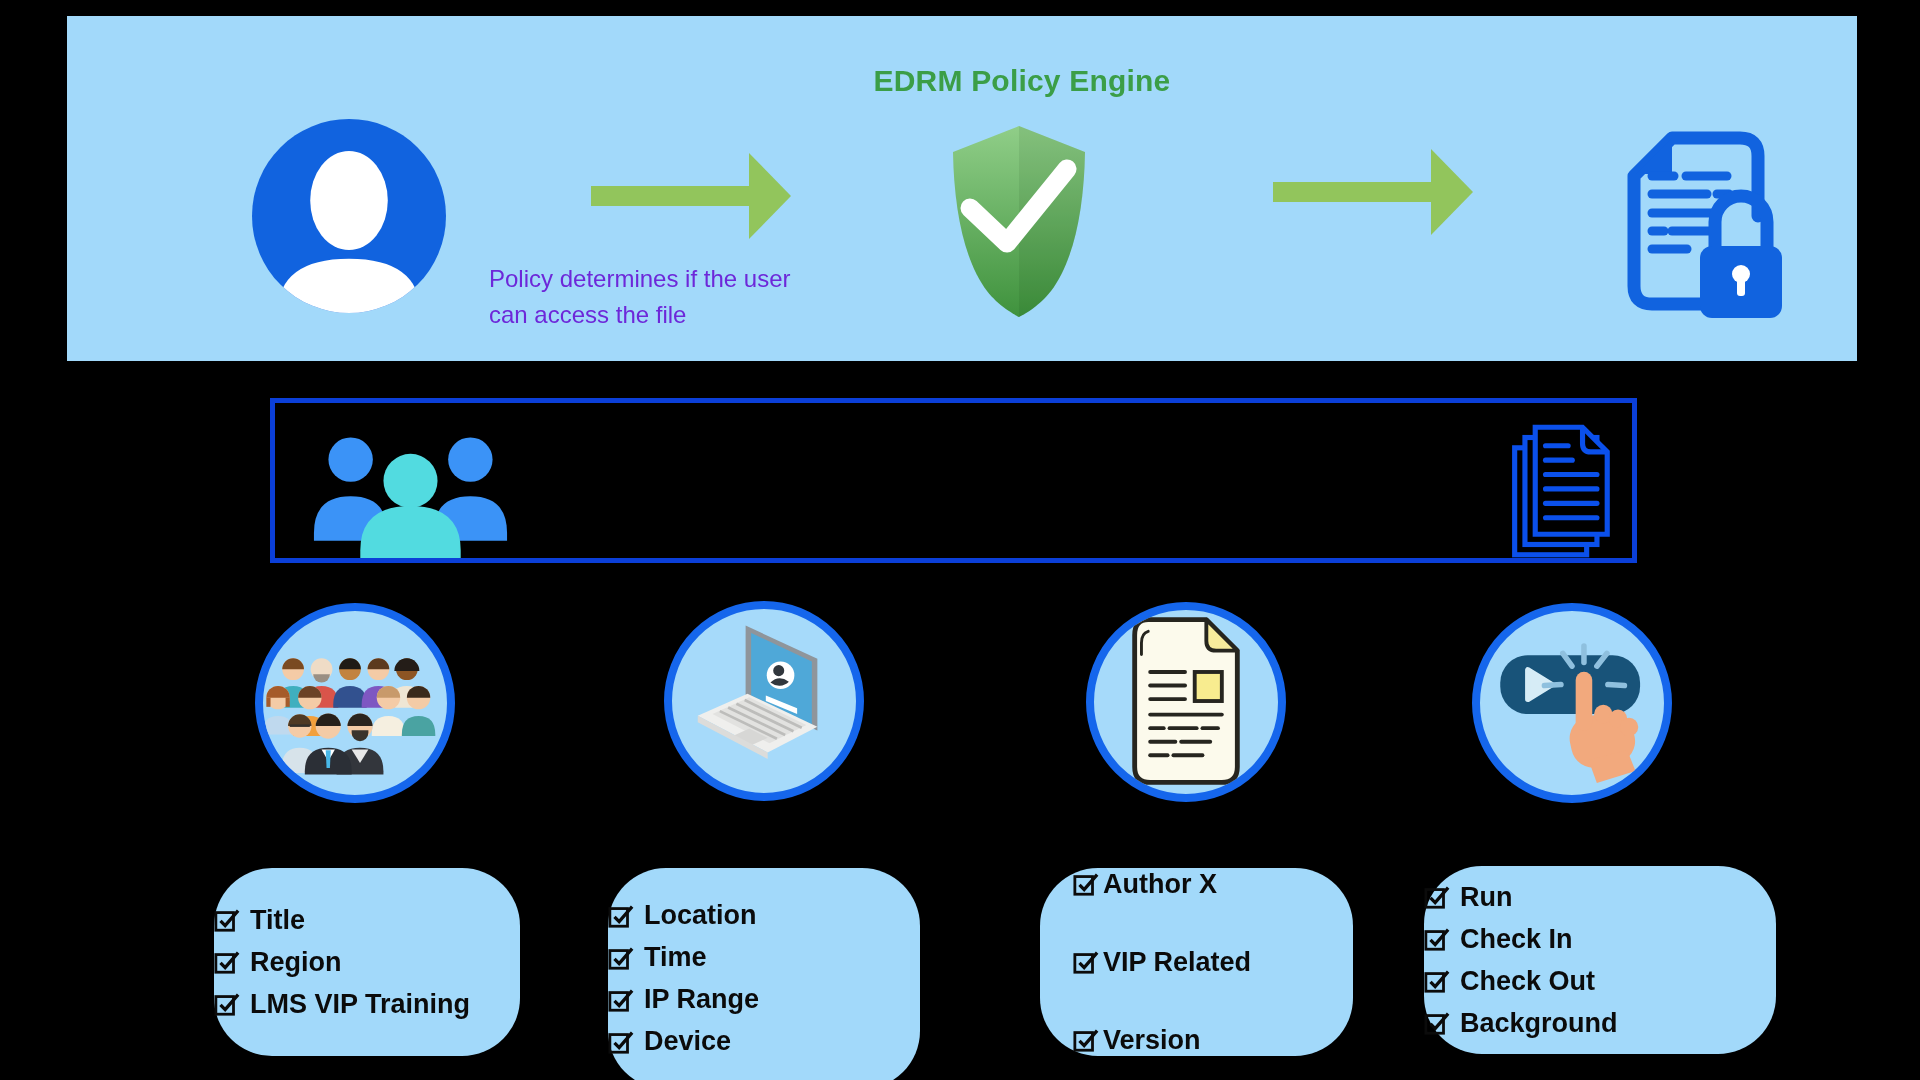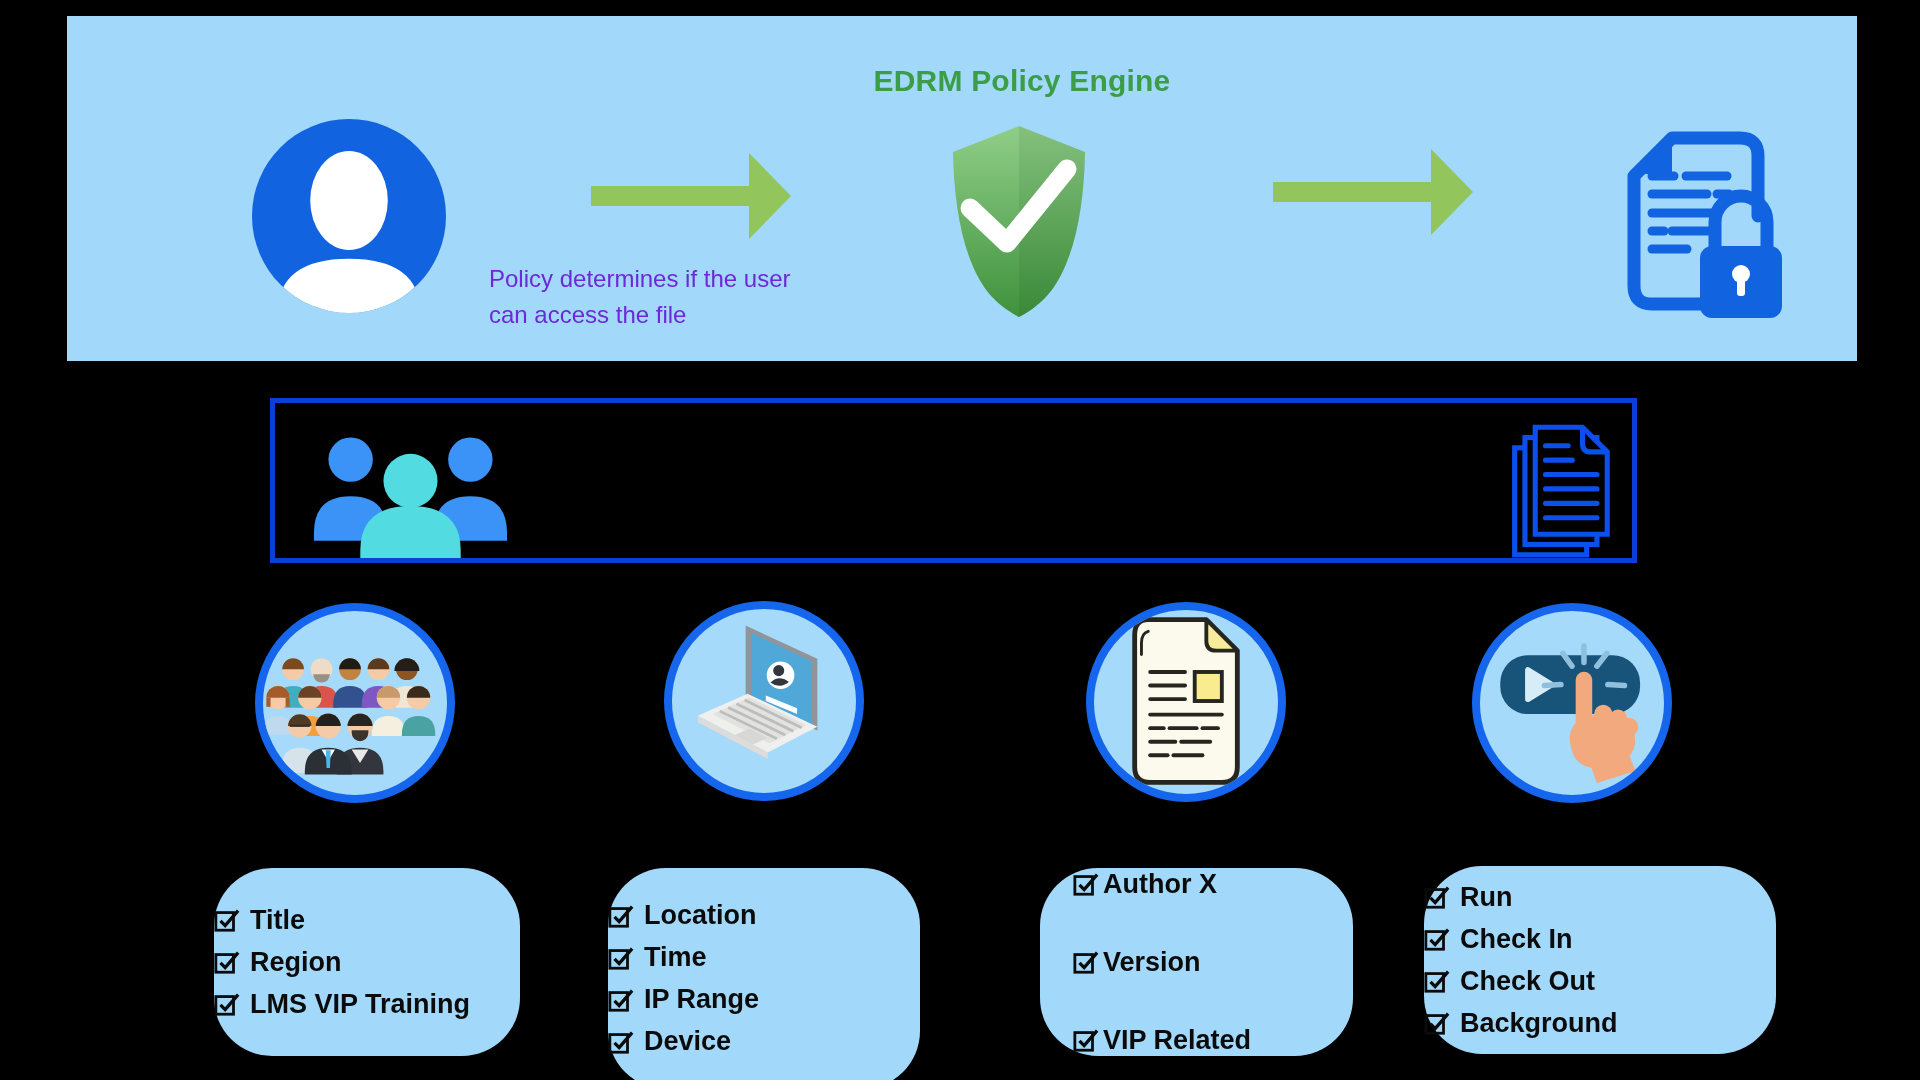--- a/index.html
+++ b/index.html
@@ -325,29 +325,29 @@
           <rect x="2" y="6" width="19" height="19" fill="none" stroke="#0B0B0B" stroke-width="3"></rect>
           <polyline points="7,15 12,20 26,4" fill="none" stroke="#0B0B0B" stroke-width="3.6"></polyline>
         </svg>
       <span>Author X</span>
     </div>
     <div class="item">
       <svg class="cb" width="26" height="26" viewBox="0 0 28 28">
           <rect x="2" y="6" width="19" height="19" fill="none" stroke="#0B0B0B" stroke-width="3"></rect>
           <polyline points="7,15 12,20 26,4" fill="none" stroke="#0B0B0B" stroke-width="3.6"></polyline>
         </svg>
+      <span>VIP Related</span>
+    </div>
+    <div class="item">
+      <svg class="cb" width="26" height="26" viewBox="0 0 28 28">
+          <rect x="2" y="6" width="19" height="19" fill="none" stroke="#0B0B0B" stroke-width="3"></rect>
+          <polyline points="7,15 12,20 26,4" fill="none" stroke="#0B0B0B" stroke-width="3.6"></polyline>
+        </svg>
       <span>Version</span>
     </div>
-    <div class="item">
-      <svg class="cb" width="26" height="26" viewBox="0 0 28 28">
-          <rect x="2" y="6" width="19" height="19" fill="none" stroke="#0B0B0B" stroke-width="3"></rect>
-          <polyline points="7,15 12,20 26,4" fill="none" stroke="#0B0B0B" stroke-width="3.6"></polyline>
-        </svg>
-      <span>VIP Related</span>
-    </div>
   </div>
 
   <div class="abs card card4">
     <div class="item">
       <svg class="cb" width="26" height="26" viewBox="0 0 28 28">
           <rect x="2" y="6" width="19" height="19" fill="none" stroke="#0B0B0B" stroke-width="3"></rect>
           <polyline points="7,15 12,20 26,4" fill="none" stroke="#0B0B0B" stroke-width="3.6"></polyline>
         </svg>
       <span>Run</span>
     </div>

